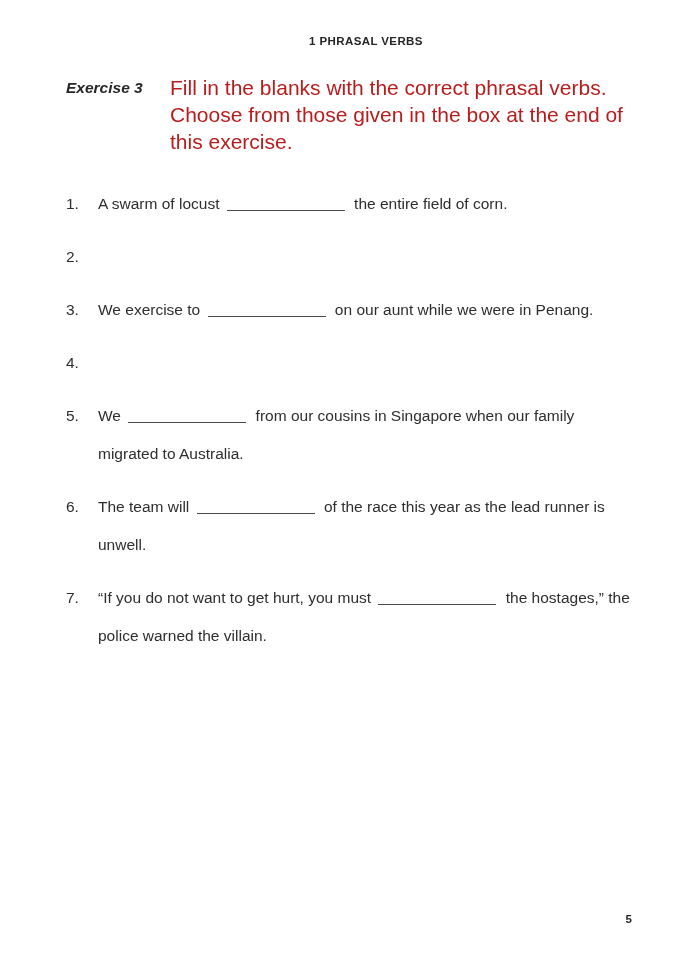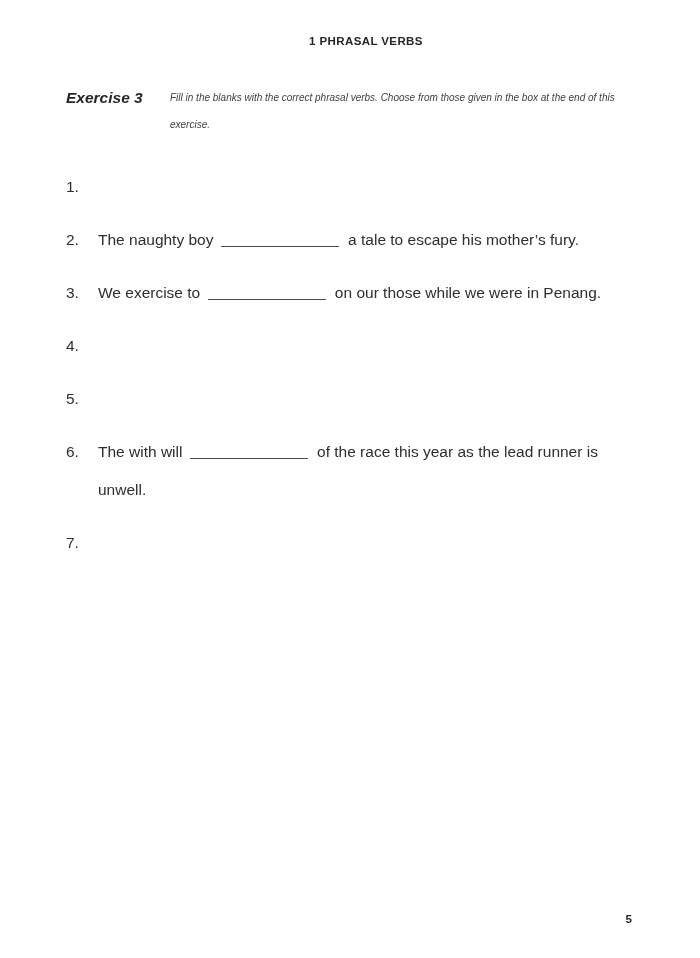--- a/index.html
+++ b/index.html
@@ -21,37 +21,36 @@
   .running-head {
     text-align: center;
     font-size: 11.5px;
     font-weight: bold;
     letter-spacing: 0.4px;
     color: #262626;
     padding-left: 32px;
   }
   .exercise-head {
     display: flex;
-    margin: 37px 0 0 66px;
+    margin: 27px 0 0 66px;
     width: 570px;
   }
   .exercise-label {
     flex: 0 0 104px;
     font-size: 15.5px;
     font-weight: bold;
     font-style: italic;
     color: #262626;
     line-height: 27px;
   }
   .exercise-instructions {
     flex: 0 0 460px;
-    font-size: 10px;
+    font-size: 21px;
     line-height: 27px;
-    color: #404040;
-    font-style: italic;
+    color: #b91c1c;
   }
   .items {
     margin: 30px 0 0 66px;
   }
   .item {
     display: flex;
     margin-bottom: 15px;
     font-size: 15.5px;
     line-height: 38px;
     color: #2e2e2e;
@@ -89,39 +88,41 @@
   <div class="running-head">1 PHRASAL VERBS</div>
 
   <div class="exercise-head">
     <div class="exercise-label">Exercise 3</div>
     <div class="exercise-instructions">Fill in the blanks with the correct phrasal verbs. Choose from those given in the box at the end of this exercise.</div>
   </div>
 
   <div class="items">
       <div class="item">
         <span class="num">1.</span>
+        <span class="itext"><span>A swarm of locust </span><span class="blank"></span><span> the entire field of corn.</span></span>
       </div>
       <div class="item">
         <span class="num">2.</span>
-        <span class="itext"><span>The naughty boy </span><span class="blank"></span><span> a tale to escape his mother’s fury.</span></span>
       </div>
       <div class="item">
         <span class="num">3.</span>
-        <span class="itext"><span>We exercise to </span><span class="blank"></span><span> on our those while we were in Penang.</span></span>
+        <span class="itext"><span>We exercise to </span><span class="blank"></span><span> on our aunt while we were in Penang.</span></span>
       </div>
       <div class="item">
         <span class="num">4.</span>
       </div>
       <div class="item">
         <span class="num">5.</span>
+        <span class="itext"><span>We </span><span class="blank"></span><span> from our cousins in Singapore when our family migrated to Australia.</span></span>
       </div>
       <div class="item">
         <span class="num">6.</span>
-        <span class="itext"><span>The with will </span><span class="blank"></span><span> of the race this year as the lead runner is unwell.</span></span>
+        <span class="itext"><span>The team will </span><span class="blank"></span><span> of the race this year as the lead runner is unwell.</span></span>
       </div>
       <div class="item">
         <span class="num">7.</span>
+        <span class="itext"><span>“If you do not want to get hurt, you must </span><span class="blank"></span><span> the hostages,” the police warned the villain.</span></span>
       </div>
     </div>
 
   <div class="page-number">5</div>
 
 </div>
 
 </body></html>

